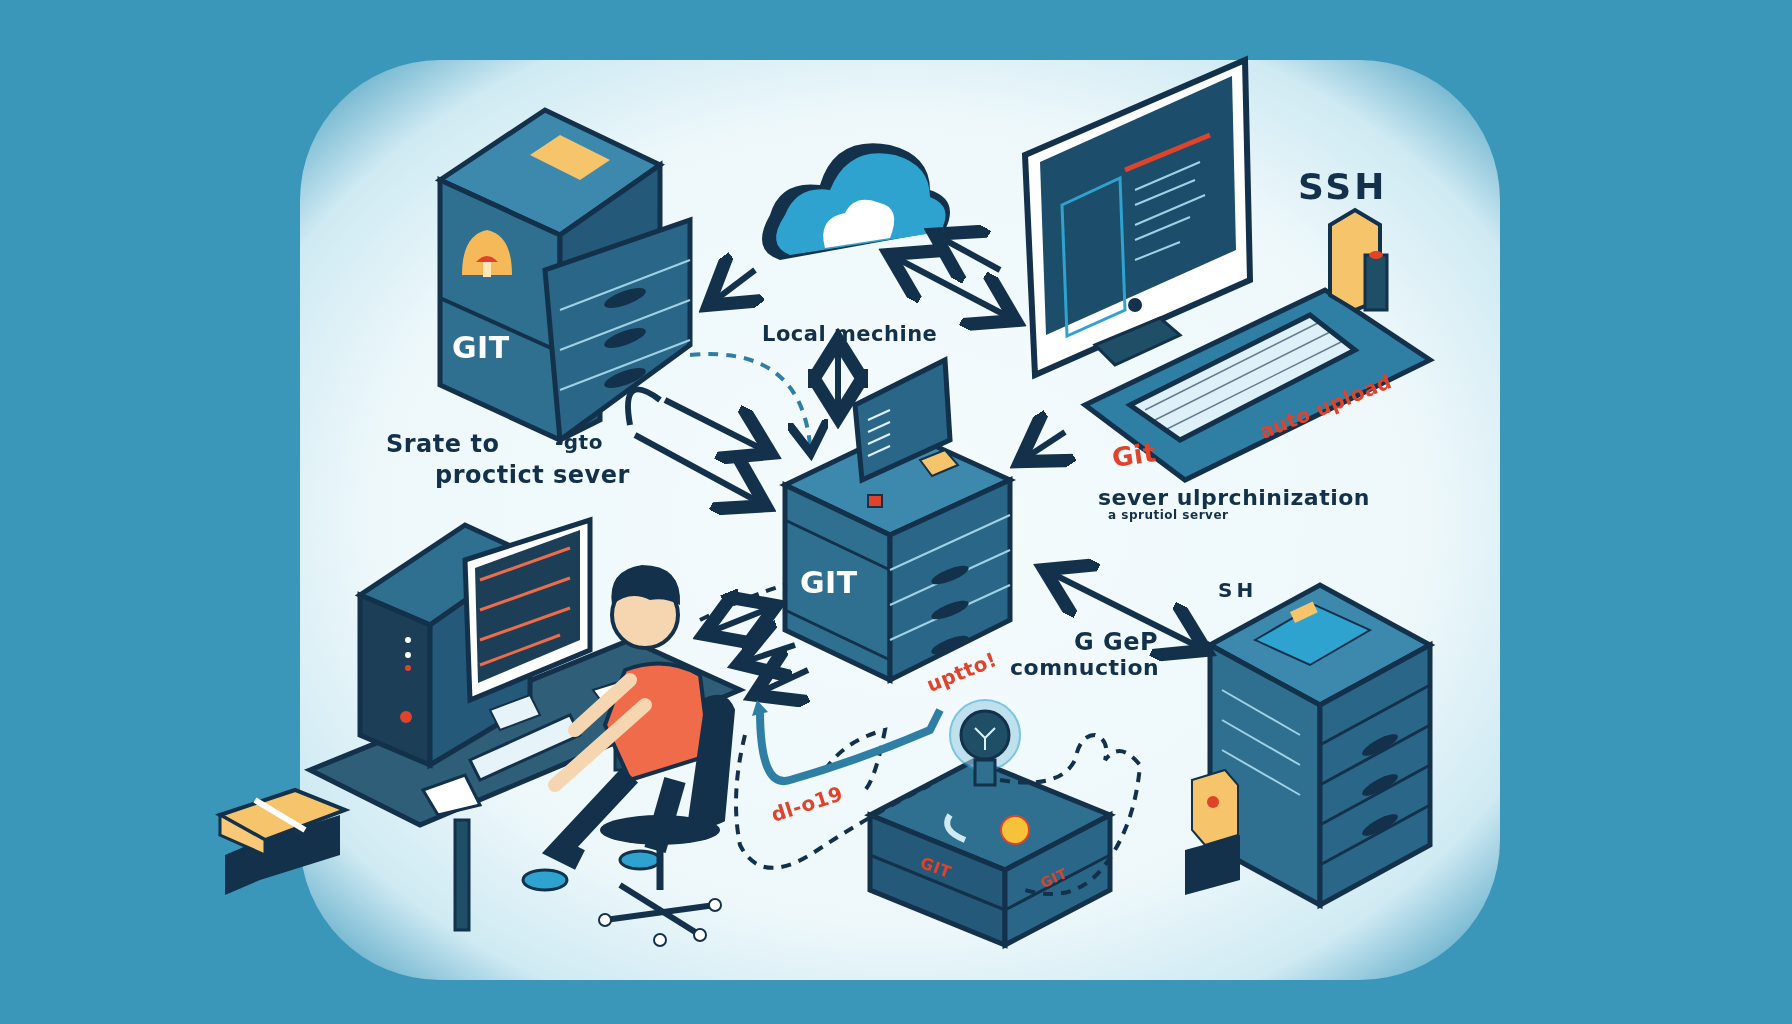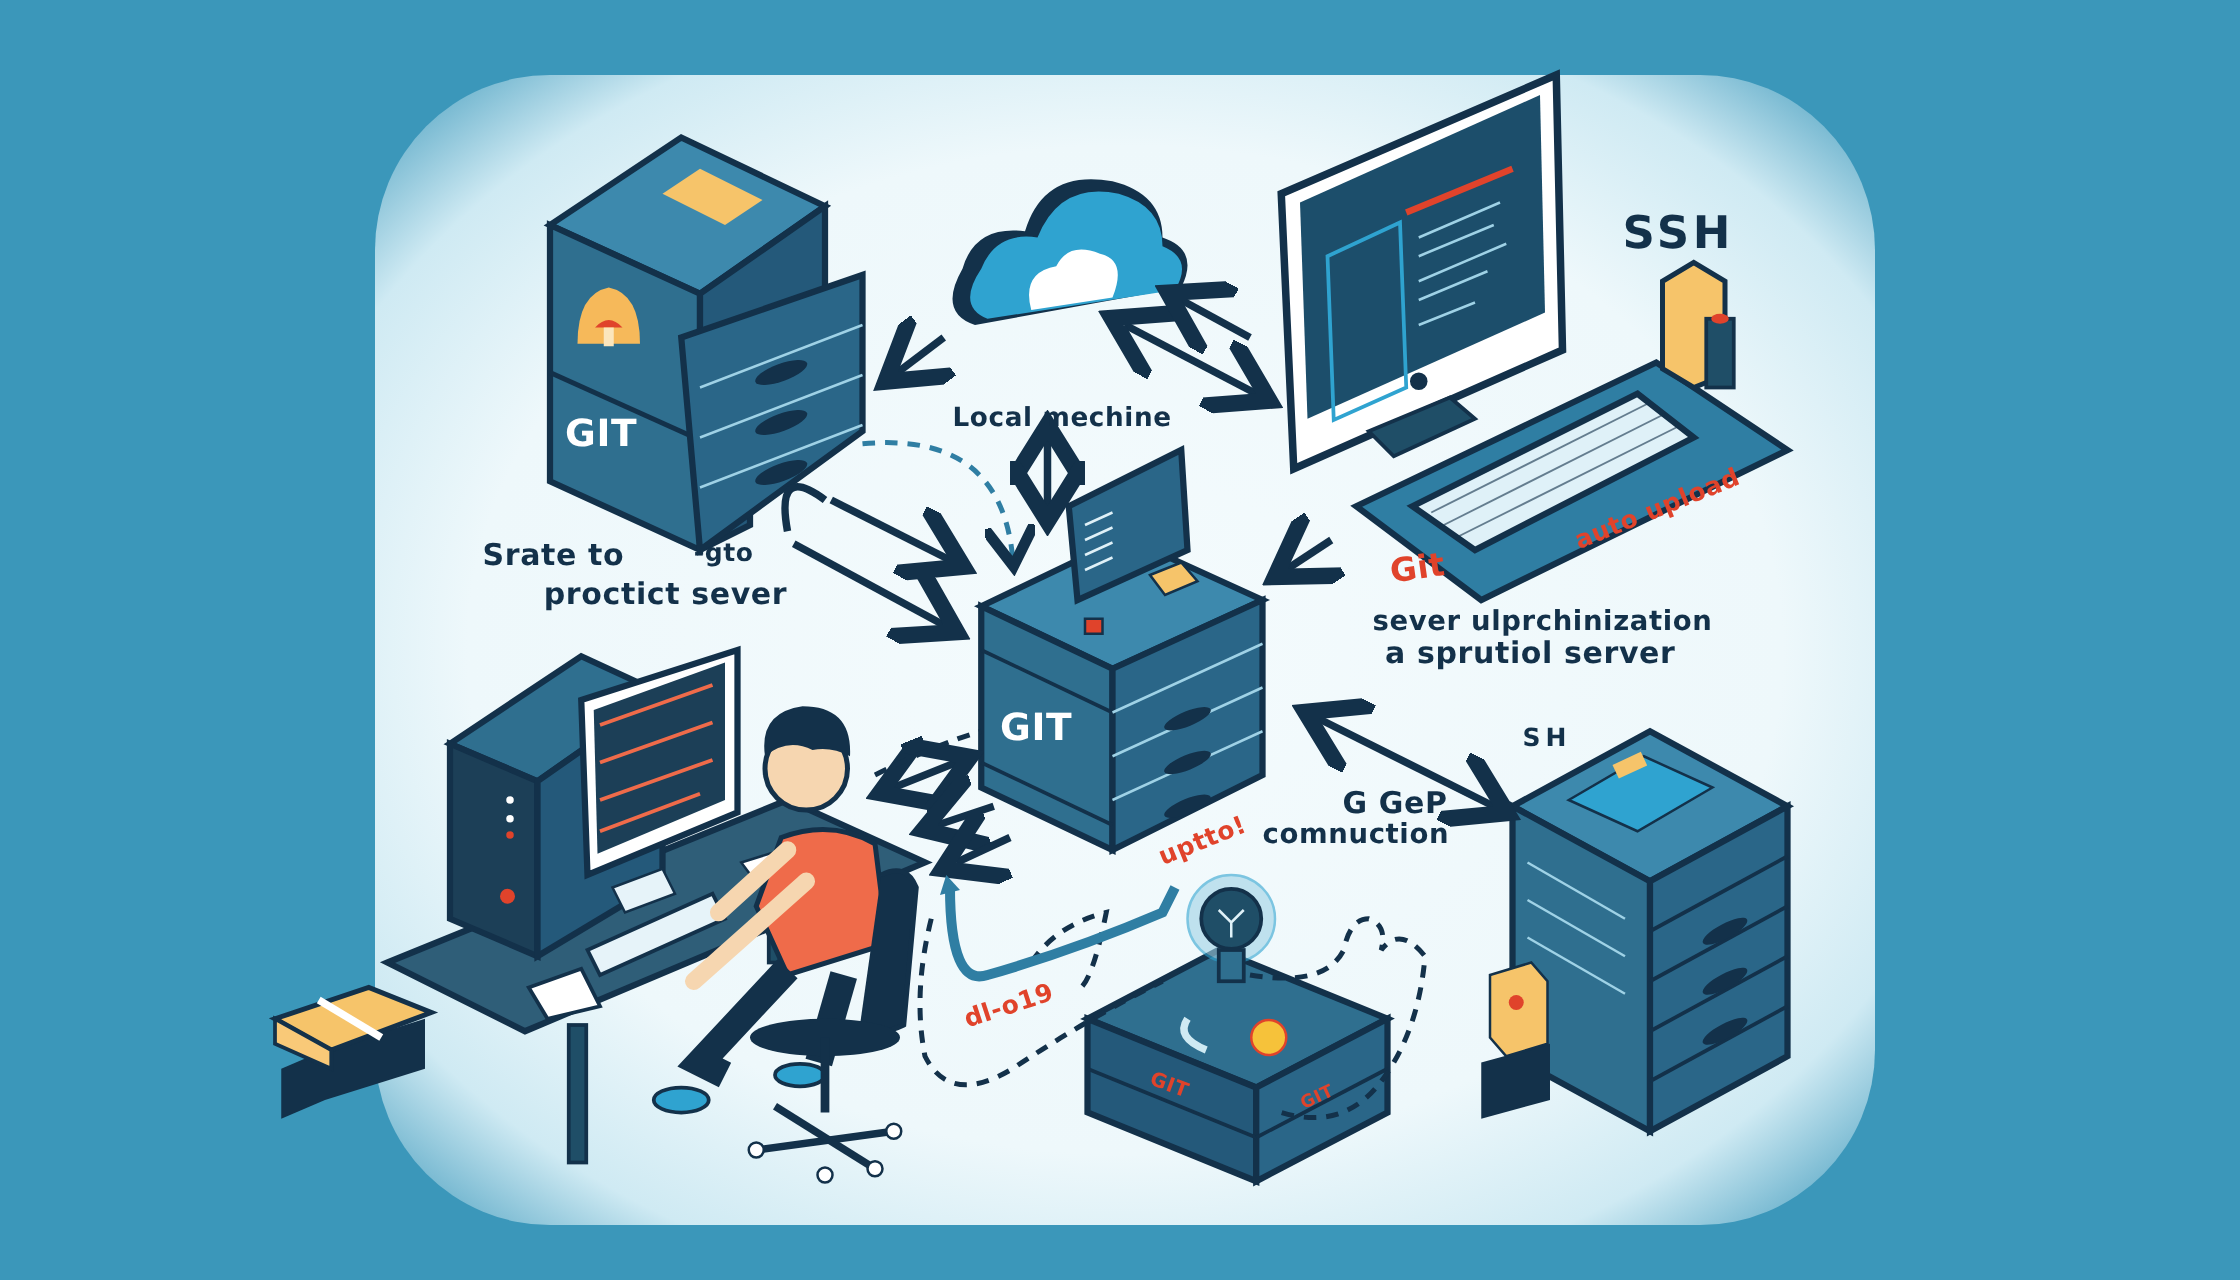--- a/index.html
+++ b/index.html
@@ -239,21 +239,21 @@
 
   <div class="label" style="left:762px;top:322px;font-size:21px;">Local mechine</div>
 
   <div class="label" style="left:386px;top:430px;font-size:24px;">Srate to</div>
   <div class="label" style="left:555px;top:430px;font-size:20px;">-gto</div>
   <div class="label" style="left:435px;top:461px;font-size:24px;">proctict sever</div>
 
   <div class="label red" style="left:1112px;top:440px;font-size:26px;transform:rotate(-8deg);">Git</div>
   <div class="label red" style="left:1265px;top:420px;font-size:20px;transform:rotate(-22deg);transform-origin:left bottom;">auto upload</div>
   <div class="label" style="left:1098px;top:485px;font-size:22px;">sever ulprchinization</div>
-  <div class="label" style="left:1108px;top:508px;font-size:24px;">a sprutiol server</div>
+  <div class="label" style="left:1108px;top:508px;font-size:12px;">a sprutiol server</div>
 
   <div class="label" style="left:1298px;top:166px;font-size:36px;letter-spacing:3px;">SSH</div>
   <div class="label" style="left:1218px;top:578px;font-size:20px;letter-spacing:4px;">SH</div>
 
   <div class="label" style="left:1035px;top:628px;font-size:24px;margin-left:39px;">G GeP</div>
   <div class="label" style="left:1010px;top:655px;font-size:22px;">comnuction</div>
 
   <div class="label red" style="left:925px;top:660px;font-size:20px;transform:rotate(-22deg);">uptto!</div>
   <div class="label red" style="left:770px;top:792px;font-size:20px;transform:rotate(-18deg);">dl-o19</div>
 

